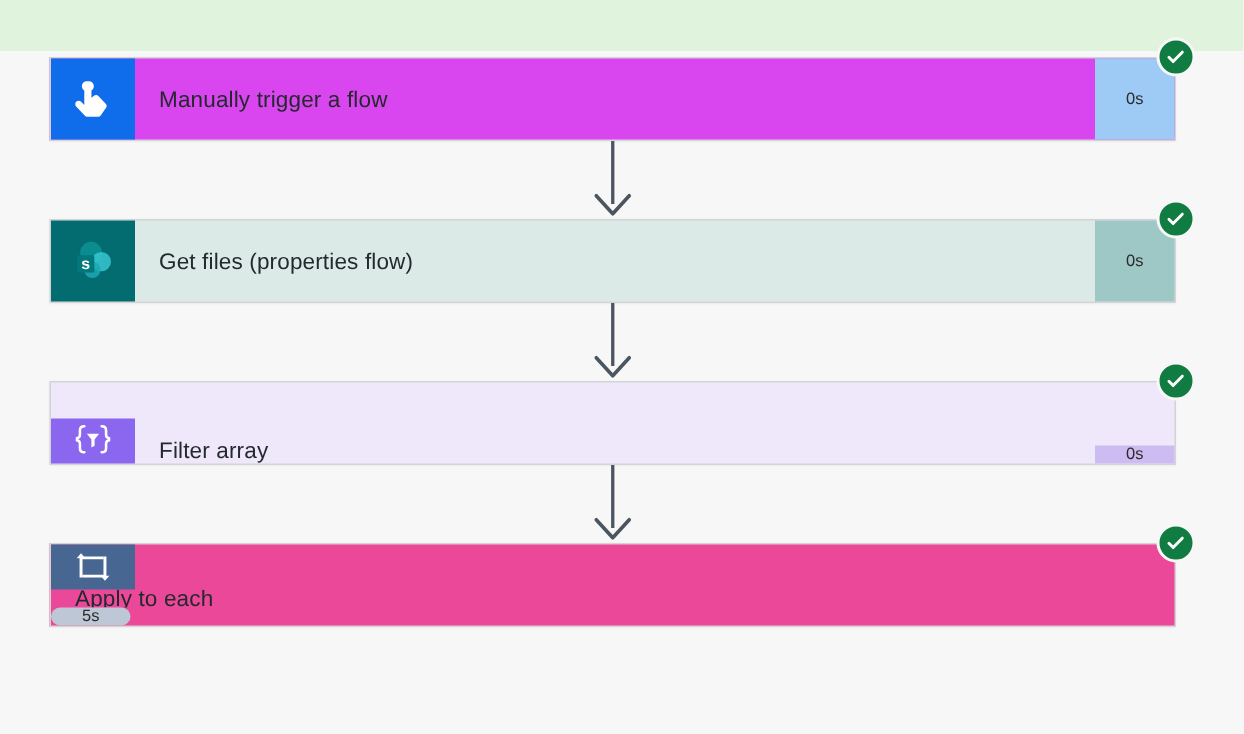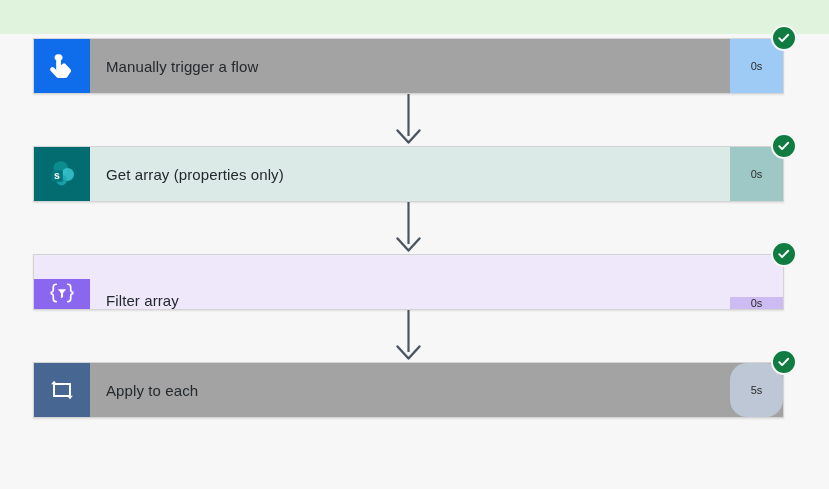--- a/index.html
+++ b/index.html
@@ -102,21 +102,21 @@
     top: 0;
   }
 </style>
 </head>
 <body>
 
 <div class="status-banner"></div>
 <div class="canvas"></div>
 
 <div class="flow" id="flow-root">
-    <div class="node" style="background: #a3a3a3;">
+    <div class="node" style="background: #d946ef;">
       <div class="node-icon" style="background: rgb(15, 108, 235);">
         <svg width="30" height="30" viewBox="0 0 32 32" aria-hidden="true">
           <path fill="#fff" d="M13.2 3.4c1.9 0 3.4 1.6 3.4 3.5 0 1.3-.7 2.4-1.7 3v5.2l1.6-1.3c1.1-.9 2.6-.8 3.5.2l5.2 5.6c.6.7.7 1.7.2 2.4l-3.8 5.6c-.5.7-1.3 1.1-2.1 1.1h-7.4c-.8 0-1.5-.3-2-.9L4 21.3c-.9-1-.8-2.6.2-3.5 1-.9 2.5-.8 3.4.1l2.2 2.3V9.9c-1-.6-1.7-1.7-1.7-3 0-1.9 1.5-3.5 3.4-3.5z"></path>
           <path fill="#fff" d="M13.2 1.9c-2.7 0-4.9 2.2-4.9 5 0 1.4.6 2.7 1.5 3.6v6.9l-.2-.2c-1.5-1.5-3.9-1.6-5.5-.2-1.6 1.5-1.7 4-.3 5.6l6.2 6.9c.8 1 2 1.5 3.2 1.5h7.4c1.3 0 2.6-.7 3.3-1.8l3.8-5.6c.9-1.3.7-3-.3-4.1l-5.2-5.6c-.9-1-2.2-1.4-3.4-1.3V10.5c.9-.9 1.5-2.2 1.5-3.6 0-2.8-2.2-5-4.9-5z" opacity="0"></path>
         </svg>
       </div>
       <div class="node-title">Manually trigger a flow</div>
       <div class="node-duration" style="background: rgb(158, 203, 245);">0s</div>
       <div class="status-badge" style="background: rgb(16, 124, 65);">
         <span>
@@ -133,21 +133,21 @@
     <div class="node" style="background: rgb(219, 233, 231);">
       <div class="node-icon" style="background: rgb(3, 108, 112);">
         <svg width="34" height="34" viewBox="0 0 40 40" aria-hidden="true">
           <circle cx="18.5" cy="13.5" r="8.6" fill="#0b8c8f"></circle>
           <circle cx="26.5" cy="20.5" r="7.6" fill="#37c6d0" opacity=".85"></circle>
           <circle cx="19.5" cy="27" r="6.4" fill="#1ea7b3" opacity=".85"></circle>
           <rect x="7.5" y="15.5" width="13.5" height="13.5" rx="1" fill="#03787c"></rect>
           <text x="14.2" y="26.2" font-family="Liberation Sans, sans-serif" font-size="12.5" font-weight="bold" fill="#ffffff" text-anchor="middle">s</text>
         </svg>
       </div>
-      <div class="node-title">Get array (properties only)</div>
+      <div class="node-title">Get files (properties flow)</div>
       <div class="node-duration" style="background: rgb(157, 200, 198);">0s</div>
       <div class="status-badge" style="background: rgb(16, 124, 65);">
         <span>
           <svg width="14" height="14" viewBox="0 0 16 16" aria-hidden="true">
             <path d="M2.6 8.2l3.2 3.3 7-7.2" fill="none" stroke="#ffffff" stroke-width="2.2" stroke-linecap="round" stroke-linejoin="round"></path>
           </svg>
         </span>
       </div>
     </div>
     <div class="connector"><span><svg width="61" height="52" viewBox="0 0 61 52" aria-hidden="true">
@@ -169,21 +169,21 @@
           <svg width="14" height="14" viewBox="0 0 16 16" aria-hidden="true">
             <path d="M2.6 8.2l3.2 3.3 7-7.2" fill="none" stroke="#ffffff" stroke-width="2.2" stroke-linecap="round" stroke-linejoin="round"></path>
           </svg>
         </span>
       </div>
     </div>
     <div class="connector"><span><svg width="61" height="52" viewBox="0 0 61 52" aria-hidden="true">
           <line x1="30.5" y1="0" x2="30.5" y2="42" stroke="#4a5560" stroke-width="2.2"></line>
           <path d="M19.5 36.5l11 12 11-12" fill="none" stroke="#4a5560" stroke-width="2.4" stroke-linecap="round" stroke-linejoin="round"></path>
         </svg></span></div>
-    <div class="node" style="background: #a3a3a3;">
+    <div class="node" style="background: #ec4899; flex-direction: column;">
       <div class="node-icon" style="background: rgb(72, 102, 146);">
         <svg width="30" height="30" viewBox="0 0 32 32" aria-hidden="true">
           <path d="M7.5 22.5V9.5h15" fill="none" stroke="#fff" stroke-width="2.1" stroke-linecap="square"></path>
           <path d="M24.5 9.5v13h-15" fill="none" stroke="#fff" stroke-width="2.1" stroke-linecap="square"></path>
           <path d="M7.5 6.2l3.1 3.6H4.4z" fill="#fff"></path>
           <path d="M24.5 25.8l-3.1-3.6h6.2z" fill="#fff"></path>
         </svg>
       </div>
       <div class="node-title">Apply to each</div>
       <div class="node-duration" style="background: rgb(189, 199, 213); border-radius: 17px;">5s</div>

